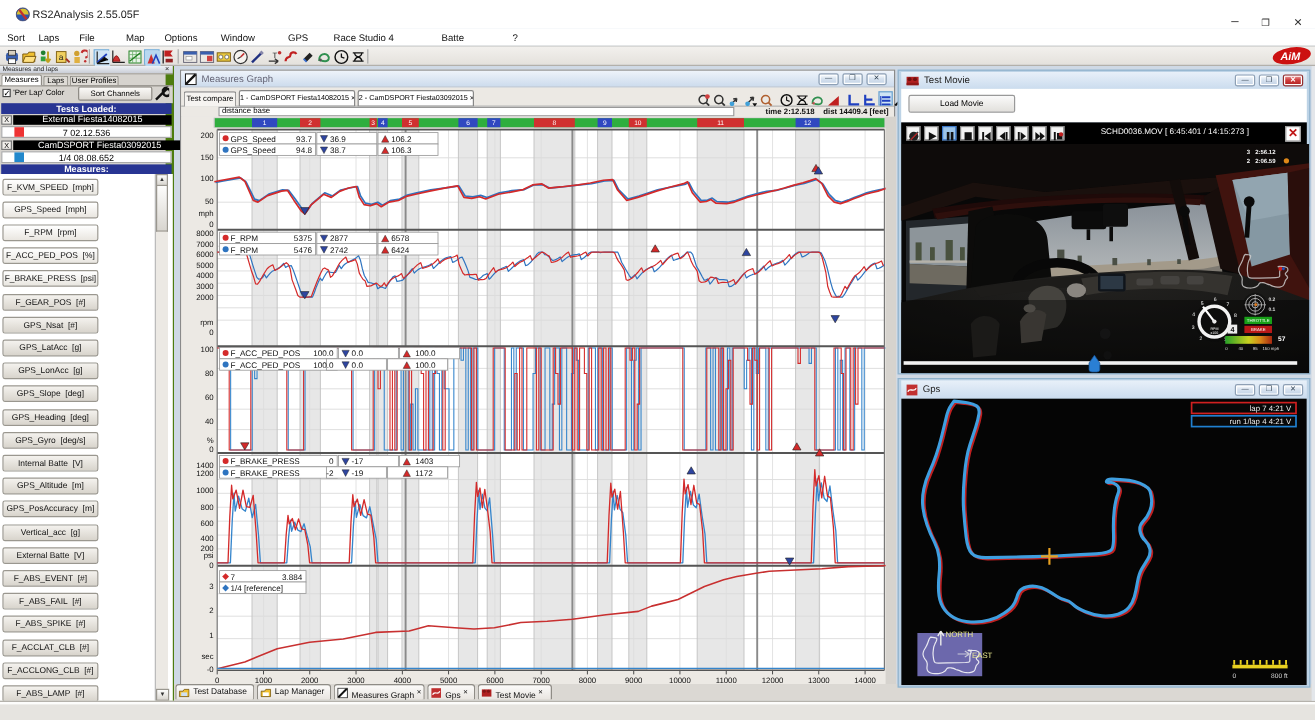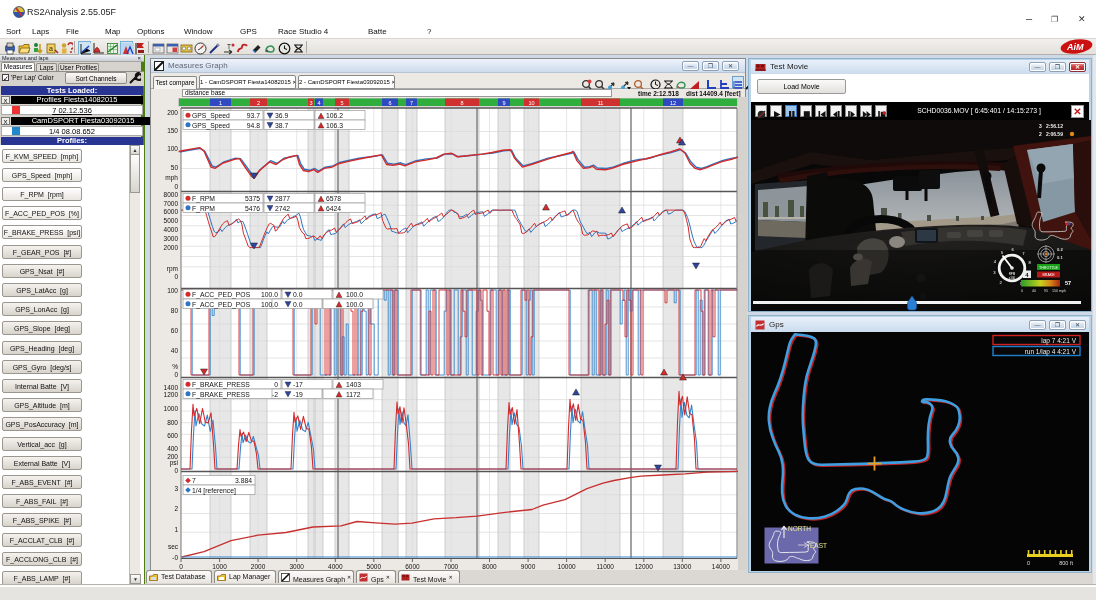--- a/index.html
+++ b/index.html
@@ -5,21 +5,21 @@
 body{font-family:"Liberation Sans",sans-serif;background:#cfd9e5;position:relative;}
 .abs{position:absolute;}
 #titlebar{left:0;top:0;width:1096px;height:24px;background:#fff;}
 #titlebar .t{left:27px;top:7px;font-size:9px;color:#1a1a1a;}
 .wbtn{top:15px;font-size:11px;color:#333;line-height:10px;}
 #menubar{left:0;top:24px;width:1096px;height:14px;background:#fff;font-size:8px;color:#111;}
 #menubar span{position:absolute;top:3px;}
 #toolbar{left:0;top:38px;width:1096px;height:17px;background:linear-gradient(#f2f0ed,#e4e1dc);border-top:1px solid #d8d5d0;border-bottom:1px solid #b3b0aa;}
 .tsep{position:absolute;top:2px;width:1px;height:12px;background:#aaa;}
 .ticon{position:absolute;top:2px;width:13px;height:13px;}
-#leftpanel{left:0;top:55px;width:145px;height:529px;background:#d6d3ce;border-right:4px solid #4d7c0f;}
+#leftpanel{left:0;top:55px;width:145px;height:529px;background:#d6d3ce;border-right:7px solid #4d7c0f;}
 .navy{background:#283593;color:#fff;font-size:7.5px;text-align:center;font-weight:bold;}
 .blackbar{background:#000;color:#fff;font-size:7.5px;text-align:center;}
 .mbtn{position:absolute;left:2px;width:80px;height:14px;border:1px solid #9a978f;border-radius:2px;font-size:7px;color:#111;text-align:center;line-height:13px;background:linear-gradient(#ffffff,#e9e6e0);white-space:nowrap;overflow:hidden;}
 .mbtn.off{background:linear-gradient(#f4f2ee,#d8d4cc);}
 #bottombar{left:0;top:584px;width:1096px;height:16px;background:#e6e4e0;border-top:1px solid #b5b2ac;}
 #tabsrow{left:145px;top:570px;width:951px;height:14px;background:#dbd8d3;}
 .btab{position:absolute;top:0;height:13px;border:1px solid #8f8c86;border-bottom:none;border-radius:3px 3px 0 0;background:linear-gradient(#fcfbfa,#e8e5e0);font-size:7px;color:#111;line-height:12px;padding-left:14px;padding-right:4px;white-space:nowrap;}
 .wtitle{font-size:8px;color:#333;}
 .capbtn{position:absolute;top:3px;width:17px;height:10px;border:1px solid #8ea0b5;border-radius:2px;background:linear-gradient(#fdfeff,#d7e2ef 45%,#c3d3e6);box-shadow:0 0 0 1px #fff inset;font-size:6px;text-align:center;line-height:9px;color:#345;}
 svg text{font-family:"Liberation Sans",sans-serif;}
@@ -164,30 +164,30 @@
   <div class="abs" style="left:58px;top:8px;width:41px;height:8px;background:#dedbd6;border:1px solid #8f8c86;border-bottom:none;border-radius:2px 2px 0 0;font-size:6.5px;text-align:center;">User Profiles</div>
   <div class="abs" style="left:0;top:16px;width:144px;height:15px;background:#d6d3ce;border-top:1px solid #8f8c86;"></div>
   <div class="abs" style="left:2px;top:19px;width:7px;height:7px;background:#fff;border:1px solid #444;font-size:7px;line-height:7px;">✓</div>
   <div class="abs" style="left:11px;top:19px;font-size:6.5px;">'Per Lap' Color</div>
   <div class="abs" style="left:65px;top:17px;width:62px;height:12px;border:1px solid #8f8c86;border-radius:2px;background:linear-gradient(#fbfaf8,#dcd8d2);font-size:6.5px;text-align:center;line-height:11px;">Sort Channels</div>
   <svg class="abs" style="left:128px;top:17px" width="13" height="13" viewBox="0 0 13 13">
       <path d="M2,11 L8,5 M8,5 a3,3 0 1 0 3,-3 l-2,2 -1,-1 2,-2 a3,3 0 0 0 -2,4z" stroke="#111" stroke-width="2" fill="none"></path>
     </svg>
   <div class="abs navy" style="left:1px;top:31px;width:142px;height:9px;line-height:9px;">Tests Loaded:</div>
   <div class="abs" style="left:1px;top:41px;width:9px;height:8px;border:1px solid #777;background:#f0eeea;font-size:6px;text-align:center;line-height:8px;">X</div>
-  <div class="abs blackbar" style="left:11px;top:41px;width:132px;height:8px;line-height:8px;">Profiles Fiesta14082015</div>
+  <div class="abs blackbar" style="left:11px;top:41px;width:132px;height:8px;line-height:8px;">External Fiesta14082015</div>
   <div class="abs" style="left:1px;top:50px;width:142px;height:10px;background:#fff;border:1px solid #aaa;"></div>
   <div class="abs" style="left:12px;top:51px;width:8px;height:8px;background:#e33;"></div>
-  <div class="abs" style="left:0;top:51px;width:144px;font-size:7.5px;text-align:center;text-decoration:underline;">7 02.12.536</div>
+  <div class="abs" style="left:0;top:51px;width:144px;font-size:7.5px;text-align:center;">7 02.12.536</div>
   <div class="abs" style="left:1px;top:62px;width:9px;height:8px;border:1px solid #777;background:#f0eeea;font-size:6px;text-align:center;line-height:8px;">X</div>
   <div class="abs blackbar" style="left:11px;top:62px;width:144px;height:8px;line-height:8px;">CamDSPORT Fiesta03092015</div>
   <div class="abs" style="left:1px;top:71px;width:142px;height:10px;background:#fff;border:1px solid #aaa;"></div>
   <div class="abs" style="left:12px;top:72px;width:8px;height:8px;background:#2288cc;"></div>
   <div class="abs" style="left:0;top:72px;width:144px;font-size:7.5px;text-align:center;">1/4 08.08.652</div>
-  <div class="abs navy" style="left:1px;top:82px;width:142px;height:8px;line-height:8px;">Profiles:</div>
+  <div class="abs navy" style="left:1px;top:82px;width:142px;height:8px;line-height:8px;">Measures:</div>
   <div class="abs" style="left:0;top:90px;width:144px;height:439px;background:#fff;overflow:hidden;" id="mlist">
 <div class="mbtn" style="top:3.6px">F_KVM_SPEED&nbsp;&nbsp;[mph]</div>
 <div class="mbtn" style="top:22.8px">GPS_Speed&nbsp;&nbsp;[mph]</div>
 <div class="mbtn" style="top:42.0px">F_RPM&nbsp;&nbsp;[rpm]</div>
 <div class="mbtn" style="top:61.2px">F_ACC_PED_POS&nbsp;&nbsp;[%]</div>
 <div class="mbtn" style="top:80.4px">F_BRAKE_PRESS&nbsp;&nbsp;[psi]</div>
 <div class="mbtn off" style="top:99.6px">F_GEAR_POS&nbsp;&nbsp;[#]</div>
 <div class="mbtn off" style="top:118.8px">GPS_Nsat&nbsp;&nbsp;[#]</div>
 <div class="mbtn off" style="top:138.0px">GPS_LatAcc&nbsp;&nbsp;[g]</div>
 <div class="mbtn off" style="top:157.2px">GPS_LonAcc&nbsp;&nbsp;[g]</div>

